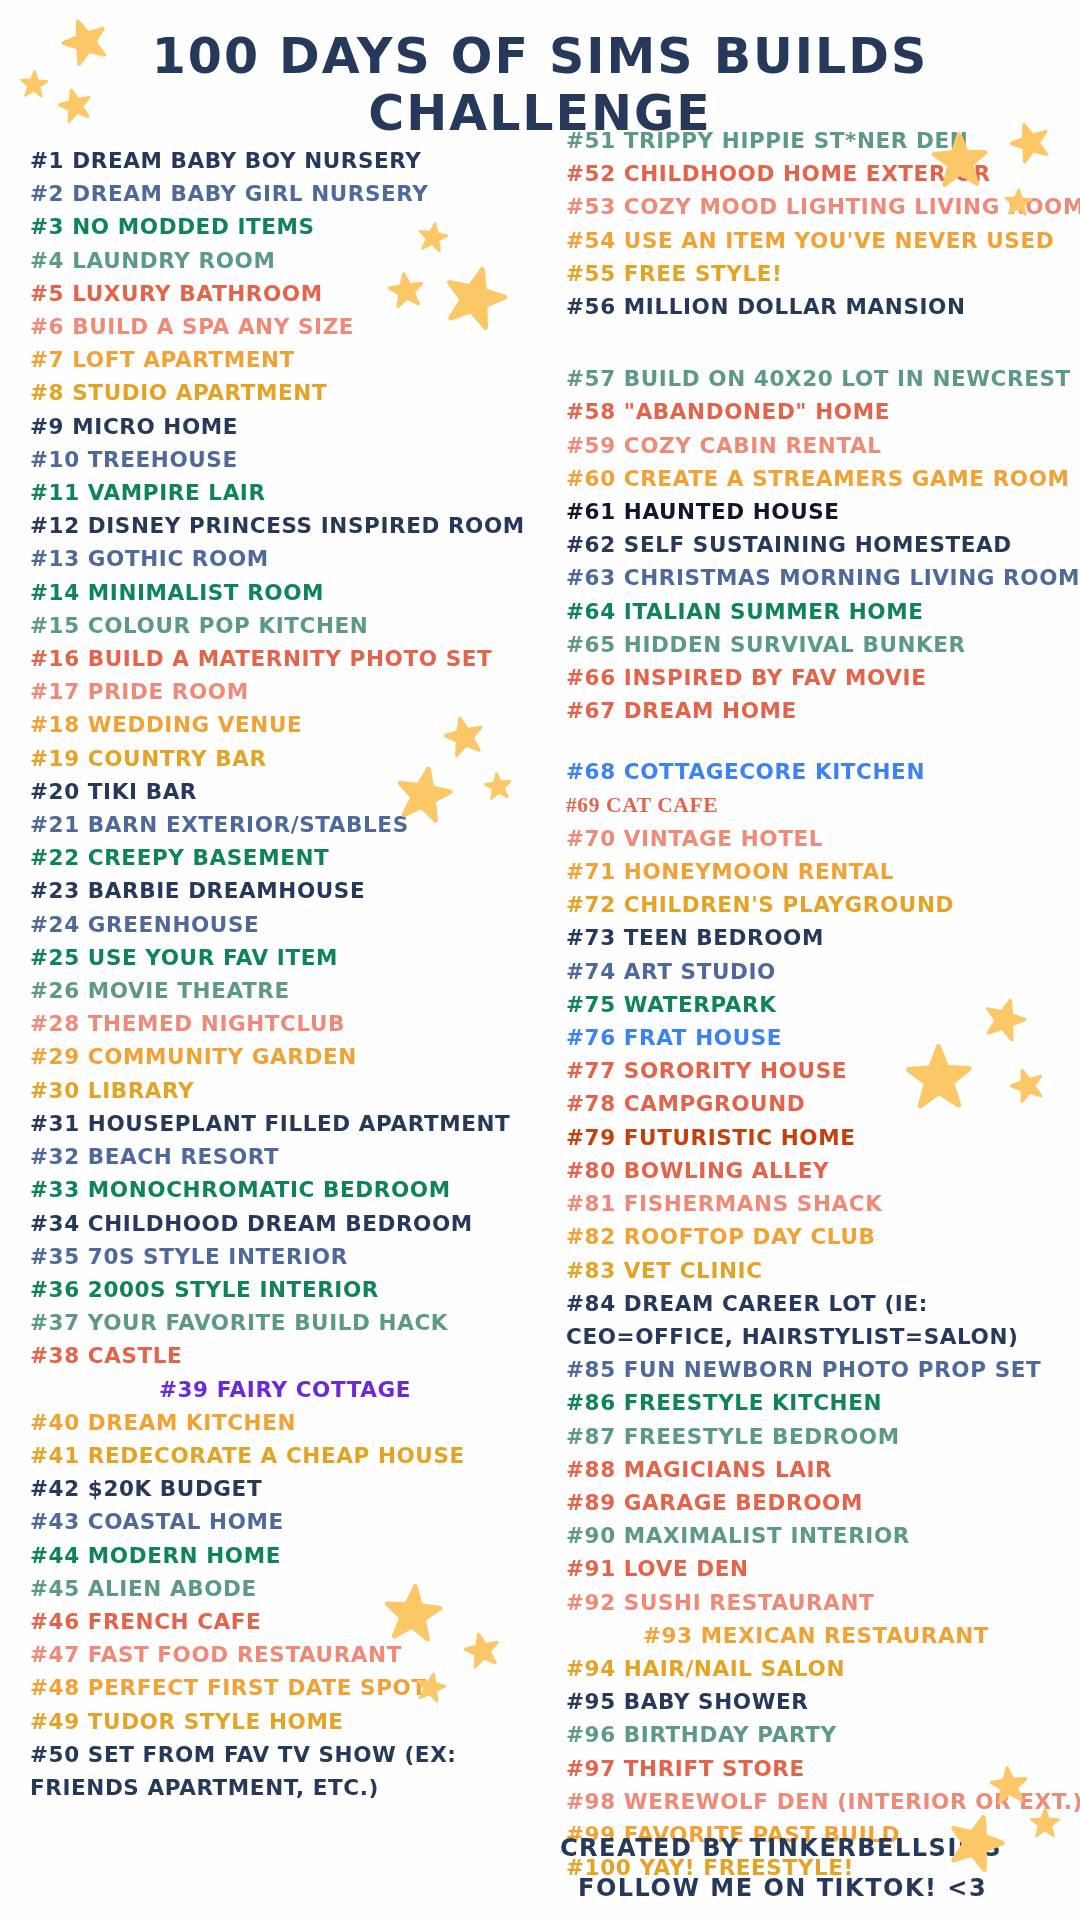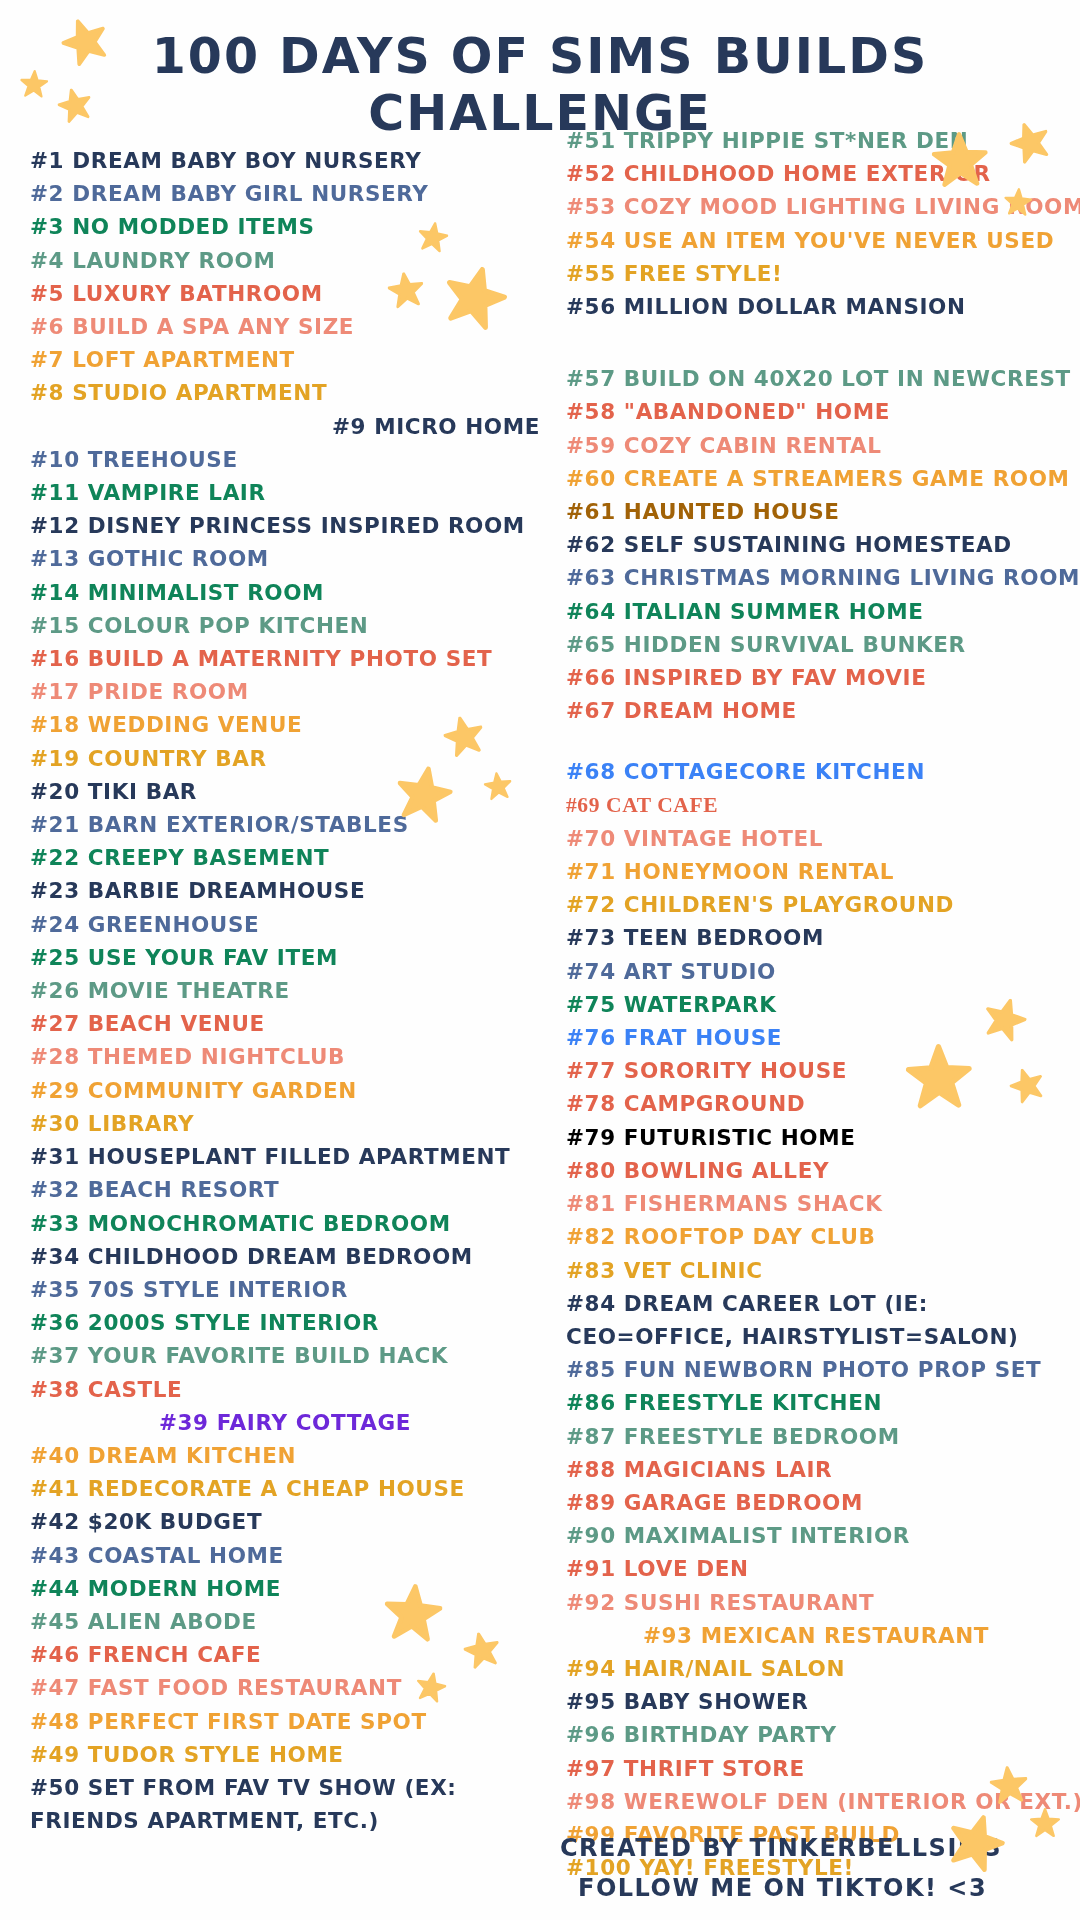--- a/index.html
+++ b/index.html
@@ -39,39 +39,38 @@
 
 <div class="col left" id="left-col">
     <div class="item" style="color: rgb(39, 57, 90);"><span class="num">#1</span> <span>Dream Baby Boy Nursery</span></div>
     <div class="item" style="color: rgb(79, 106, 154);"><span class="num">#2</span> <span>Dream Baby Girl Nursery</span></div>
     <div class="item" style="color: rgb(15, 132, 89);"><span class="num">#3</span> <span>No Modded Items</span></div>
     <div class="item" style="color: rgb(93, 154, 134);"><span class="num">#4</span> <span>Laundry Room</span></div>
     <div class="item" style="color: rgb(227, 99, 75);"><span class="num">#5</span> <span>Luxury Bathroom</span></div>
     <div class="item" style="color: rgb(238, 138, 119);"><span class="num">#6</span> <span>Build a Spa Any Size</span></div>
     <div class="item" style="color: rgb(240, 162, 52);"><span class="num">#7</span> <span>Loft Apartment</span></div>
     <div class="item" style="color: rgb(227, 163, 36);"><span class="num">#8</span> <span>Studio Apartment</span></div>
-    <div class="item" style="color: rgb(39, 57, 90); text-align: right;"><span class="num">#9</span> <span>Micro Home</span></div>
+    <div class="item" style="color: rgb(39, 57, 90);"><span class="num">#9</span> <span>Micro Home</span></div>
     <div class="item" style="color: rgb(79, 106, 154);"><span class="num">#10</span> <span>Treehouse</span></div>
     <div class="item" style="color: rgb(15, 132, 89);"><span class="num">#11</span> <span>Vampire Lair</span></div>
     <div class="item" style="color: rgb(39, 57, 90);"><span class="num">#12</span> <span>Disney Princess Inspired Room</span></div>
     <div class="item" style="color: rgb(79, 106, 154);"><span class="num">#13</span> <span>Gothic Room</span></div>
     <div class="item" style="color: rgb(15, 132, 89);"><span class="num">#14</span> <span>Minimalist Room</span></div>
     <div class="item" style="color: rgb(93, 154, 134);"><span class="num">#15</span> <span>Colour Pop Kitchen</span></div>
     <div class="item" style="color: rgb(227, 99, 75);"><span class="num">#16</span> <span>Build a Maternity Photo Set</span></div>
     <div class="item" style="color: rgb(238, 138, 119);"><span class="num">#17</span> <span>Pride Room</span></div>
     <div class="item" style="color: rgb(240, 162, 52);"><span class="num">#18</span> <span>Wedding Venue</span></div>
     <div class="item" style="color: rgb(227, 163, 36);"><span class="num">#19</span> <span>Country Bar</span></div>
     <div class="item" style="color: rgb(39, 57, 90);"><span class="num">#20</span> <span>Tiki Bar</span></div>
     <div class="item" style="color: rgb(79, 106, 154);"><span class="num">#21</span> <span>Barn Exterior/Stables</span></div>
     <div class="item" style="color: rgb(15, 132, 89);"><span class="num">#22</span> <span>Creepy Basement</span></div>
     <div class="item" style="color: rgb(39, 57, 90);"><span class="num">#23</span> <span>Barbie Dreamhouse</span></div>
     <div class="item" style="color: rgb(79, 106, 154);"><span class="num">#24</span> <span>Greenhouse</span></div>
     <div class="item" style="color: rgb(15, 132, 89);"><span class="num">#25</span> <span>Use Your Fav Item</span></div>
     <div class="item" style="color: rgb(93, 154, 134);"><span class="num">#26</span> <span>Movie Theatre</span></div>
-    <div class="item" style="color: rgb(227, 99, 75);"><span class="num">#27</span> <span>Beach Venue</span></div>
     <div class="item" style="color: rgb(238, 138, 119);"><span class="num">#28</span> <span>Themed Nightclub</span></div>
     <div class="item" style="color: rgb(240, 162, 52);"><span class="num">#29</span> <span>Community Garden</span></div>
     <div class="item" style="color: rgb(227, 163, 36);"><span class="num">#30</span> <span>Library</span></div>
     <div class="item" style="color: rgb(39, 57, 90);"><span class="num">#31</span> <span>Houseplant Filled Apartment</span></div>
     <div class="item" style="color: rgb(79, 106, 154);"><span class="num">#32</span> <span>Beach Resort</span></div>
     <div class="item" style="color: rgb(15, 132, 89);"><span class="num">#33</span> <span>Monochromatic Bedroom</span></div>
     <div class="item" style="color: rgb(39, 57, 90);"><span class="num">#34</span> <span>Childhood Dream Bedroom</span></div>
     <div class="item" style="color: rgb(79, 106, 154);"><span class="num">#35</span> <span>70s Style Interior</span></div>
     <div class="item" style="color: rgb(15, 132, 89);"><span class="num">#36</span> <span>2000s Style Interior</span></div>
     <div class="item" style="color: rgb(93, 154, 134);"><span class="num">#37</span> <span>Your Favorite Build Hack</span></div>
@@ -93,39 +92,39 @@
     <div class="item" style="color: rgb(93, 154, 134);"><span class="num">#51</span> <span>Trippy Hippie St*ner Den</span></div>
     <div class="item" style="color: rgb(227, 99, 75);"><span class="num">#52</span> <span>Childhood Home Exterior</span></div>
     <div class="item" style="color: rgb(238, 138, 119);"><span class="num">#53</span> <span>Cozy Mood Lighting Living Room</span></div>
     <div class="item" style="color: rgb(240, 162, 52);"><span class="num">#54</span> <span>Use an Item You've Never Used</span></div>
     <div class="item" style="color: rgb(227, 163, 36);"><span class="num">#55</span> <span>Free Style!</span></div>
     <div class="item" style="color: rgb(39, 57, 90);"><span class="num">#56</span> <span>Million Dollar Mansion</span></div>
     <div class="item" style="color: rgb(93, 154, 134); margin-top: 39px;"><span class="num">#57</span> <span>Build on 40x20 Lot in Newcrest</span></div>
     <div class="item" style="color: rgb(227, 99, 75);"><span class="num">#58</span> <span>"Abandoned" Home</span></div>
     <div class="item" style="color: rgb(238, 138, 119);"><span class="num">#59</span> <span>Cozy Cabin Rental</span></div>
     <div class="item" style="color: rgb(240, 162, 52);"><span class="num">#60</span> <span>Create a Streamers Game Room</span></div>
-    <div class="item" style="color: #a16207;"><span class="num">#61</span> <span>Haunted House</span></div>
+    <div class="item" style="color: #0f172a;"><span class="num">#61</span> <span>Haunted House</span></div>
     <div class="item" style="color: rgb(39, 57, 90);"><span class="num">#62</span> <span>Self Sustaining Homestead</span></div>
     <div class="item" style="color: rgb(79, 106, 154);"><span class="num">#63</span> <span>Christmas Morning Living Room</span></div>
     <div class="item" style="color: rgb(15, 132, 89);"><span class="num">#64</span> <span>Italian Summer Home</span></div>
     <div class="item" style="color: rgb(93, 154, 134);"><span class="num">#65</span> <span>Hidden Survival Bunker</span></div>
     <div class="item" style="color: rgb(227, 99, 75);"><span class="num">#66</span> <span>Inspired by Fav Movie</span></div>
     <div class="item" style="color: rgb(227, 99, 75);"><span class="num">#67</span> <span>Dream Home</span></div>
     <div class="item" style="color: #3b82f6; margin-top: 28px;"><span class="num">#68</span> <span>Cottagecore Kitchen</span></div>
     <div class="item" style="color: rgb(227, 99, 75); font-family: Liberation Serif, serif;"><span class="num">#69</span> <span>Cat Cafe</span></div>
     <div class="item" style="color: rgb(238, 138, 119);"><span class="num">#70</span> <span>Vintage Hotel</span></div>
     <div class="item" style="color: rgb(240, 162, 52);"><span class="num">#71</span> <span>Honeymoon Rental</span></div>
     <div class="item" style="color: rgb(227, 163, 36);"><span class="num">#72</span> <span>Children's Playground</span></div>
     <div class="item" style="color: rgb(39, 57, 90);"><span class="num">#73</span> <span>Teen Bedroom</span></div>
     <div class="item" style="color: rgb(79, 106, 154);"><span class="num">#74</span> <span>Art Studio</span></div>
     <div class="item" style="color: rgb(15, 132, 89);"><span class="num">#75</span> <span>Waterpark</span></div>
     <div class="item" style="color: #3b82f6;"><span class="num">#76</span> <span>Frat House</span></div>
     <div class="item" style="color: rgb(227, 99, 75);"><span class="num">#77</span> <span>Sorority House</span></div>
     <div class="item" style="color: rgb(227, 99, 75);"><span class="num">#78</span> <span>Campground</span></div>
-    <div class="item" style="color: #000000;"><span class="num">#79</span> <span>Futuristic Home</span></div>
+    <div class="item" style="color: #c2410c;"><span class="num">#79</span> <span>Futuristic Home</span></div>
     <div class="item" style="color: rgb(227, 99, 75);"><span class="num">#80</span> <span>Bowling Alley</span></div>
     <div class="item" style="color: rgb(238, 138, 119);"><span class="num">#81</span> <span>Fishermans Shack</span></div>
     <div class="item" style="color: rgb(240, 162, 52);"><span class="num">#82</span> <span>Rooftop Day Club</span></div>
     <div class="item" style="color: rgb(227, 163, 36);"><span class="num">#83</span> <span>Vet Clinic</span></div>
     <div class="item wrap" style="color: rgb(39, 57, 90);"><span class="num">#84</span> <span>Dream Career Lot (IE: CEO=Office, Hairstylist=Salon)</span></div>
     <div class="item" style="color: rgb(79, 106, 154);"><span class="num">#85</span> <span>Fun Newborn Photo Prop Set</span></div>
     <div class="item" style="color: rgb(15, 132, 89);"><span class="num">#86</span> <span>Freestyle Kitchen</span></div>
     <div class="item" style="color: rgb(93, 154, 134);"><span class="num">#87</span> <span>Freestyle Bedroom</span></div>
     <div class="item" style="color: rgb(227, 99, 75);"><span class="num">#88</span> <span>Magicians Lair</span></div>
     <div class="item" style="color: rgb(227, 99, 75);"><span class="num">#89</span> <span>Garage Bedroom</span></div>

